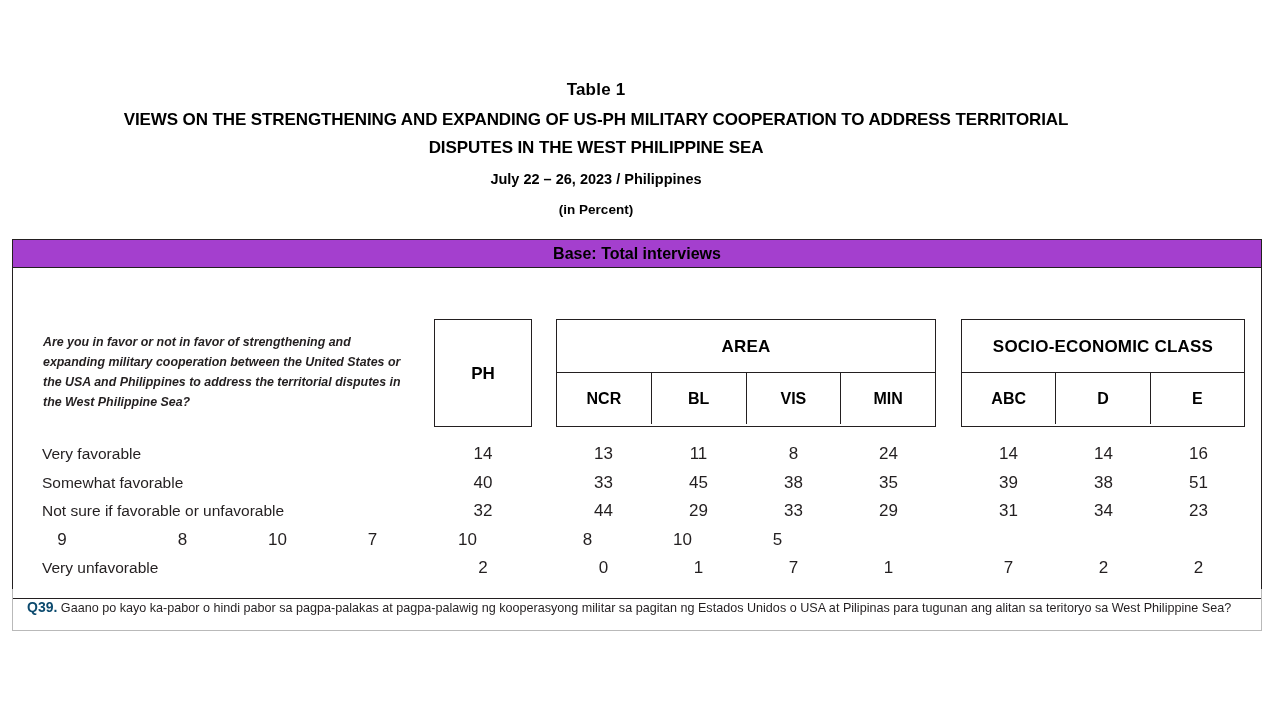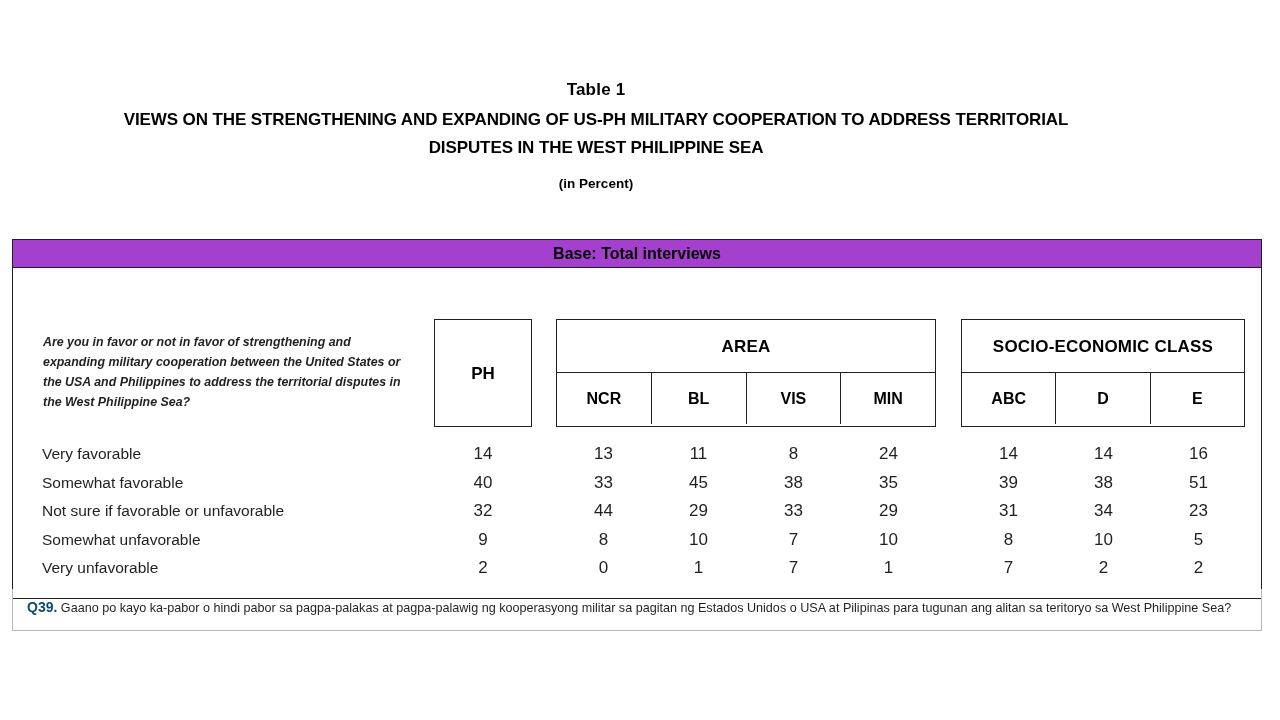--- a/index.html
+++ b/index.html
@@ -205,20 +205,21 @@
 </style>
 </head>
 <body>
 
 <div class="title-block">
   <div class="title-table-no">Table 1</div>
   <div class="title-main">
     <span>VIEWS ON THE STRENGTHENING AND EXPANDING OF US-PH MILITARY COOPERATION TO ADDRESS TERRITORIAL</span>
     <span class="line2">DISPUTES IN THE WEST PHILIPPINE SEA</span>
   </div>
+  <div class="title-date">July 22 – 26, 2023 / Philippines</div>
   <div class="title-unit">(in Percent)</div>
 </div>
 
 <div class="table-frame">
 
   <div class="base-bar">Base: Total interviews</div>
 
   <div class="table-body">
 
     <div class="qtext">Are you in favor or not in favor of strengthening and expanding military cooperation between the United States or the USA and Philippines to address the territorial disputes in the West Philippine Sea?</div>
@@ -282,21 +283,20 @@
         <div class="dcell c-bl">29</div>
         <div class="dcell c-vis">33</div>
         <div class="dcell c-min">29</div>
         <div class="c-gap2"></div>
         <div class="dcell c-abc">31</div>
         <div class="dcell c-d">34</div>
         <div class="dcell c-e">23</div>
       </div>
 
       <div class="drow">
-        <div class="dlabel">Somewhat unfavorable</div>
         <div class="dcell c-ph">9</div>
         <div class="c-gap"></div>
         <div class="dcell c-ncr">8</div>
         <div class="dcell c-bl">10</div>
         <div class="dcell c-vis">7</div>
         <div class="dcell c-min">10</div>
         <div class="c-gap2"></div>
         <div class="dcell c-abc">8</div>
         <div class="dcell c-d">10</div>
         <div class="dcell c-e">5</div>

